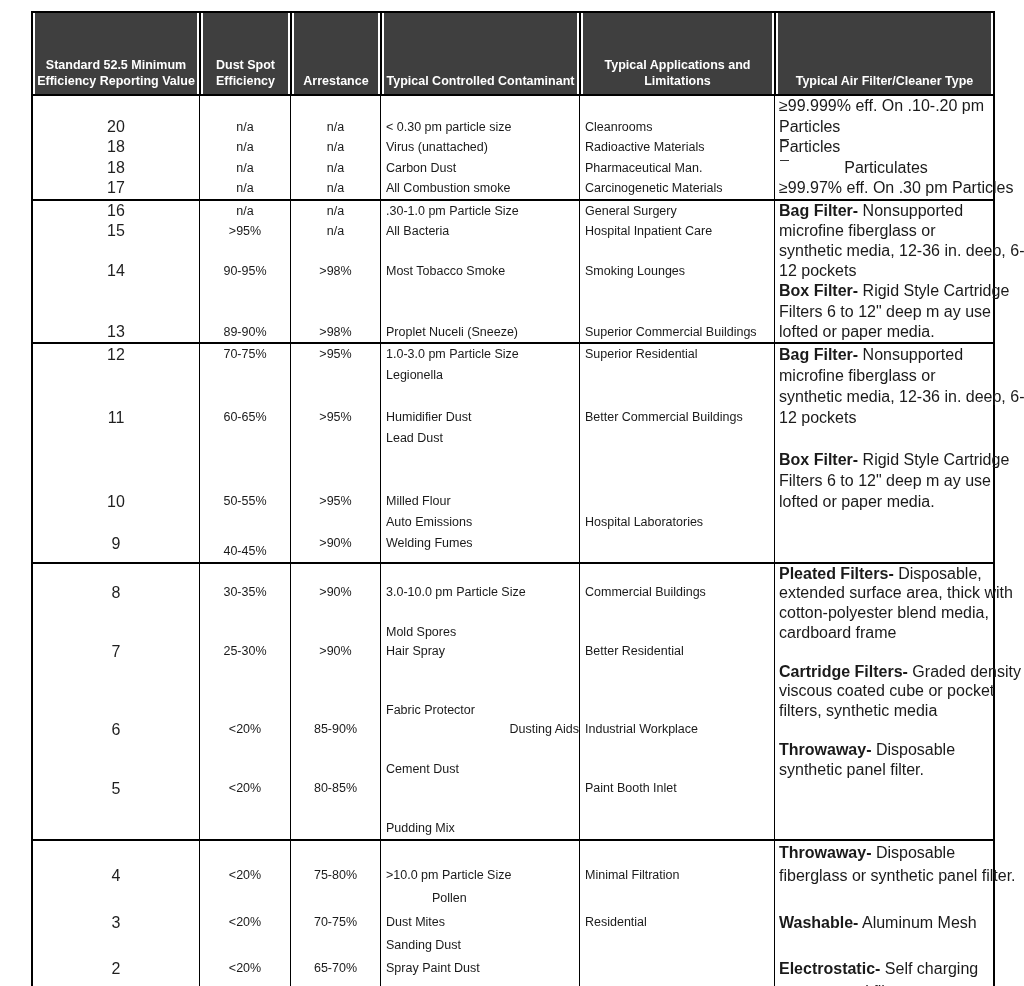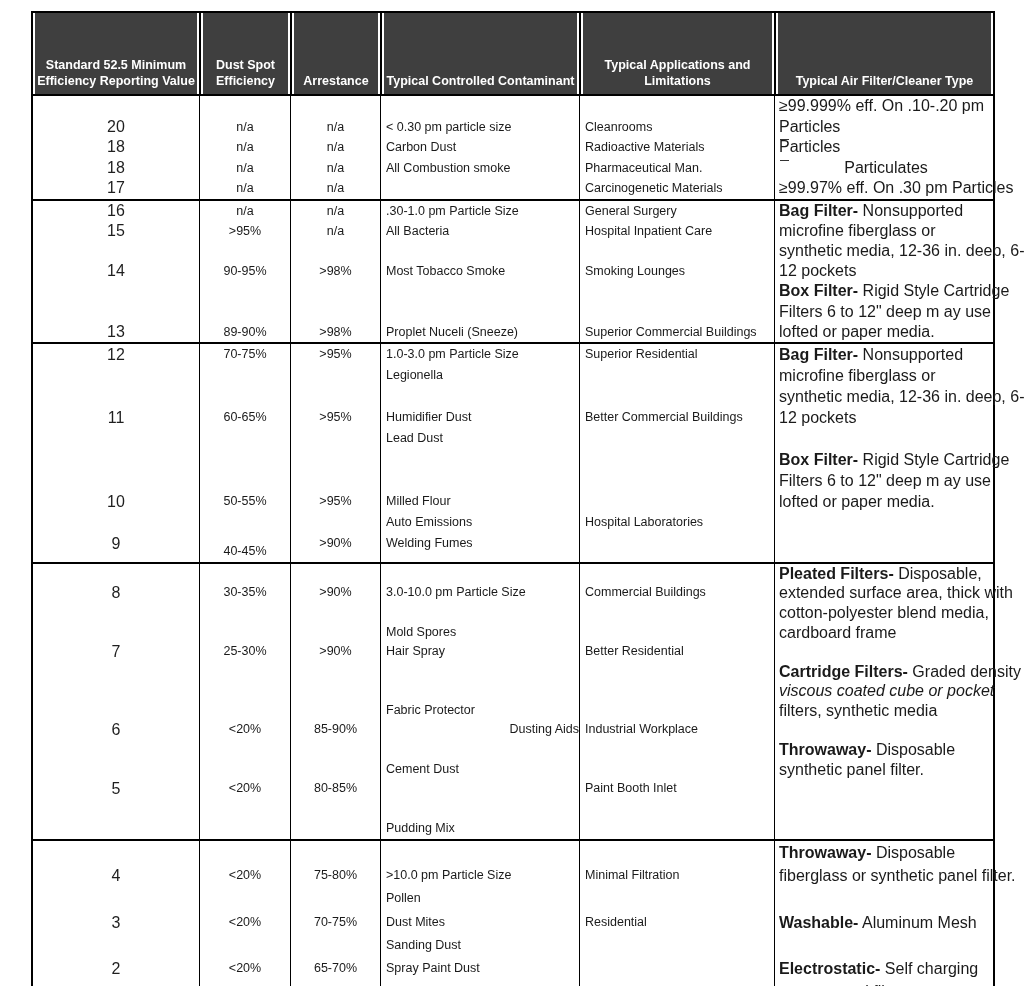--- a/index.html
+++ b/index.html
@@ -87,20 +87,21 @@
         <div class="cell c-mid">
           <div class="line" style="height: 20.6px; line-height: 20.6px;"></div>
           <div class="line" style="height: 20.6px; line-height: 20.6px;">n/a</div>
           <div class="line" style="height: 20.6px; line-height: 20.6px;">n/a</div>
           <div class="line" style="height: 20.6px; line-height: 20.6px;">n/a</div>
           <div class="line" style="height: 20.6px; line-height: 20.6px;">n/a</div>
         </div>
         <div class="cell c-txt">
           <div class="line" style="height: 20.6px; line-height: 20.6px;"></div>
           <div class="line" style="height: 20.6px; line-height: 20.6px;">&lt; 0.30 pm particle size</div>
+          <div class="line" style="height: 20.6px; line-height: 20.6px;">Virus (unattached)</div>
           <div class="line" style="height: 20.6px; line-height: 20.6px;">Carbon Dust</div>
           <div class="line" style="height: 20.6px; line-height: 20.6px;">All Combustion smoke</div>
         </div>
         <div class="cell c-txt">
           <div class="line" style="height: 20.6px; line-height: 20.6px;"></div>
           <div class="line" style="height: 20.6px; line-height: 20.6px;">Cleanrooms</div>
           <div class="line" style="height: 20.6px; line-height: 20.6px;">Radioactive Materials</div>
           <div class="line" style="height: 20.6px; line-height: 20.6px;">Pharmaceutical Man.</div>
           <div class="line" style="height: 20.6px; line-height: 20.6px;">Carcinogenetic Materials</div>
         </div>
@@ -313,21 +314,21 @@
           <div class="line" style="height: 19.58px; line-height: 19.58px;"></div>
           <div class="line" style="height: 19.58px; line-height: 19.58px;">Paint Booth Inlet</div>
         </div>
         <div class="cell c-txt c-flt">
           <div class="line" style="height: 19.58px; line-height: 19.58px;"><b>Pleated Filters-</b> Disposable,</div>
           <div class="line" style="height: 19.58px; line-height: 19.58px;">extended surface area, thick with</div>
           <div class="line" style="height: 19.58px; line-height: 19.58px;">cotton-polyester blend media,</div>
           <div class="line" style="height: 19.58px; line-height: 19.58px;">cardboard frame</div>
           <div class="line" style="height: 19.58px; line-height: 19.58px;"></div>
           <div class="line" style="height: 19.58px; line-height: 19.58px;"><b>Cartridge Filters-</b> Graded density</div>
-          <div class="line" style="height: 19.58px; line-height: 19.58px; font-style: italic;">viscous coated cube or pocket</div>
+          <div class="line" style="height: 19.58px; line-height: 19.58px;">viscous coated cube or pocket</div>
           <div class="line" style="height: 19.58px; line-height: 19.58px;">filters, synthetic media</div>
           <div class="line" style="height: 19.58px; line-height: 19.58px;"></div>
           <div class="line" style="height: 19.58px; line-height: 19.58px;"><b>Throwaway-</b> Disposable</div>
           <div class="line" style="height: 19.58px; line-height: 19.58px;">synthetic panel filter.</div>
           <div class="line" style="height: 19.58px; line-height: 19.58px;"></div>
         </div>
       </div>
       <div class="sec grid6">
         <div class="cell c-val">
           <div class="line" style="height: 23.25px; line-height: 23.25px;"></div>
@@ -355,21 +356,21 @@
           <div class="line" style="height: 23.25px; line-height: 23.25px;"></div>
           <div class="line" style="height: 23.25px; line-height: 23.25px;">70-75%</div>
           <div class="line" style="height: 23.25px; line-height: 23.25px;"></div>
           <div class="line" style="height: 23.25px; line-height: 23.25px;">65-70%</div>
           <div class="line" style="height: 23.25px; line-height: 23.25px;"></div>
           <div class="line" style="height: 23.25px; line-height: 23.25px;">&lt;65%</div>
         </div>
         <div class="cell c-txt">
           <div class="line" style="height: 23.25px; line-height: 23.25px;"></div>
           <div class="line" style="height: 23.25px; line-height: 23.25px;">&gt;10.0 pm Particle Size</div>
-          <div class="line" style="height: 23.25px; line-height: 23.25px;">Pollen</div>
+          <div class="line" style="height: 23.25px; line-height: 23.25px; margin-left: 46px;">Pollen</div>
           <div class="line" style="height: 23.25px; line-height: 23.25px;">Dust Mites</div>
           <div class="line" style="height: 23.25px; line-height: 23.25px;">Sanding Dust</div>
           <div class="line" style="height: 23.25px; line-height: 23.25px;">Spray Paint Dust</div>
           <div class="line" style="height: 23.25px; line-height: 23.25px;">Textile Fibers</div>
           <div class="line" style="height: 23.25px; line-height: 23.25px;">Carpet Fibers</div>
         </div>
         <div class="cell c-txt">
           <div class="line" style="height: 23.25px; line-height: 23.25px;"></div>
           <div class="line" style="height: 23.25px; line-height: 23.25px;">Minimal Filtration</div>
           <div class="line" style="height: 23.25px; line-height: 23.25px;"></div>

